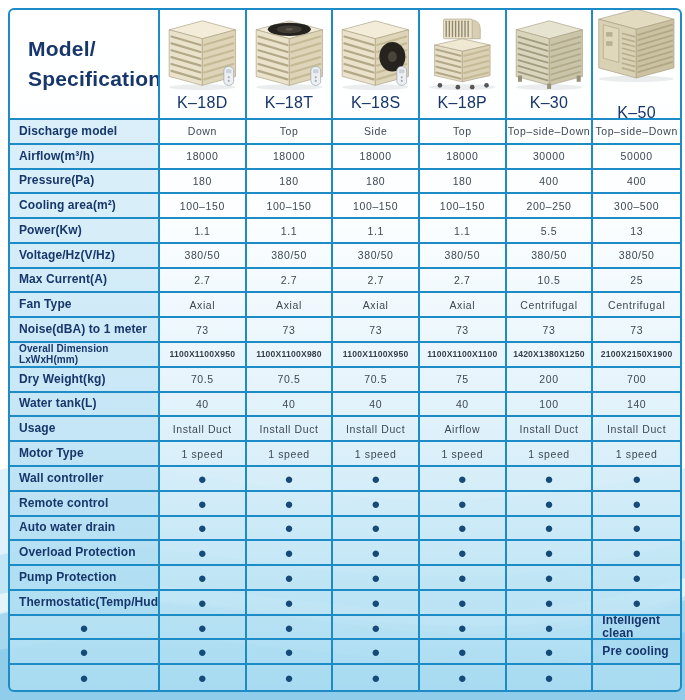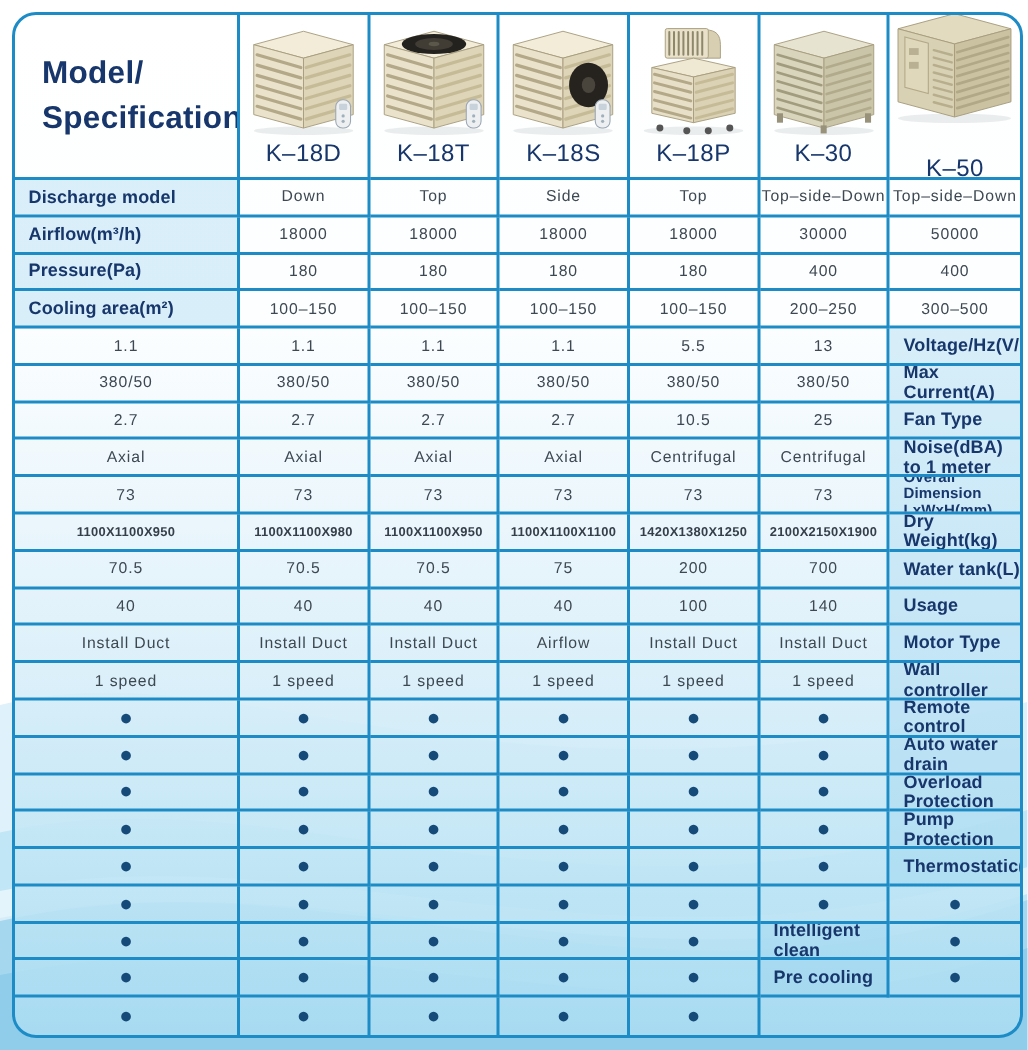--- a/index.html
+++ b/index.html
@@ -1,20 +1,20 @@
 <!DOCTYPE html>
 <html><head>
 <meta charset="utf-8">
 <style>
   html,body{margin:0;padding:0;width:685px;height:700px;overflow:hidden;background:#ffffff;
             font-family:"Liberation Sans",sans-serif;}
   .page{position:relative;width:685px;height:700px;}
   .waves{position:absolute;left:0;top:0;width:685px;height:700px;}
   .panel{position:absolute;left:8px;top:8px;width:674px;height:684px;box-sizing:border-box;
-         border:2px solid #1d8cc6;border-radius:16px;overflow:hidden;
+         border:2px solid #1d8cc6;border-radius:6px;overflow:hidden;
          background:linear-gradient(180deg,
            rgba(255,255,255,0.97) 0%,
            rgba(252,254,255,0.95) 30%,
            rgba(228,243,251,0.93) 55%,
            rgba(199,232,246,0.90) 78%,
            rgba(171,221,242,0.87) 100%);}
   .grid{display:grid;width:100%;height:100%;
         grid-template-columns:150px repeat(6,1fr);
         grid-template-rows:110px repeat(23,1fr);}
   .cell{border-right:2px solid #1d8cc6;border-bottom:2px solid #1d8cc6;
@@ -265,20 +265,21 @@
         <div class="cell value">180</div>
         <div class="cell value">400</div>
         <div class="cell value">400</div>
         <div class="cell label">Cooling area(m²)</div>
         <div class="cell value">100–150</div>
         <div class="cell value">100–150</div>
         <div class="cell value">100–150</div>
         <div class="cell value">100–150</div>
         <div class="cell value">200–250</div>
         <div class="cell value">300–500</div>
+        <div class="cell label">Power(Kw)</div>
         <div class="cell value">1.1</div>
         <div class="cell value">1.1</div>
         <div class="cell value">1.1</div>
         <div class="cell value">1.1</div>
         <div class="cell value">5.5</div>
         <div class="cell value">13</div>
         <div class="cell label">Voltage/Hz(V/Hz)</div>
         <div class="cell value">380/50</div>
         <div class="cell value">380/50</div>
         <div class="cell value">380/50</div>

